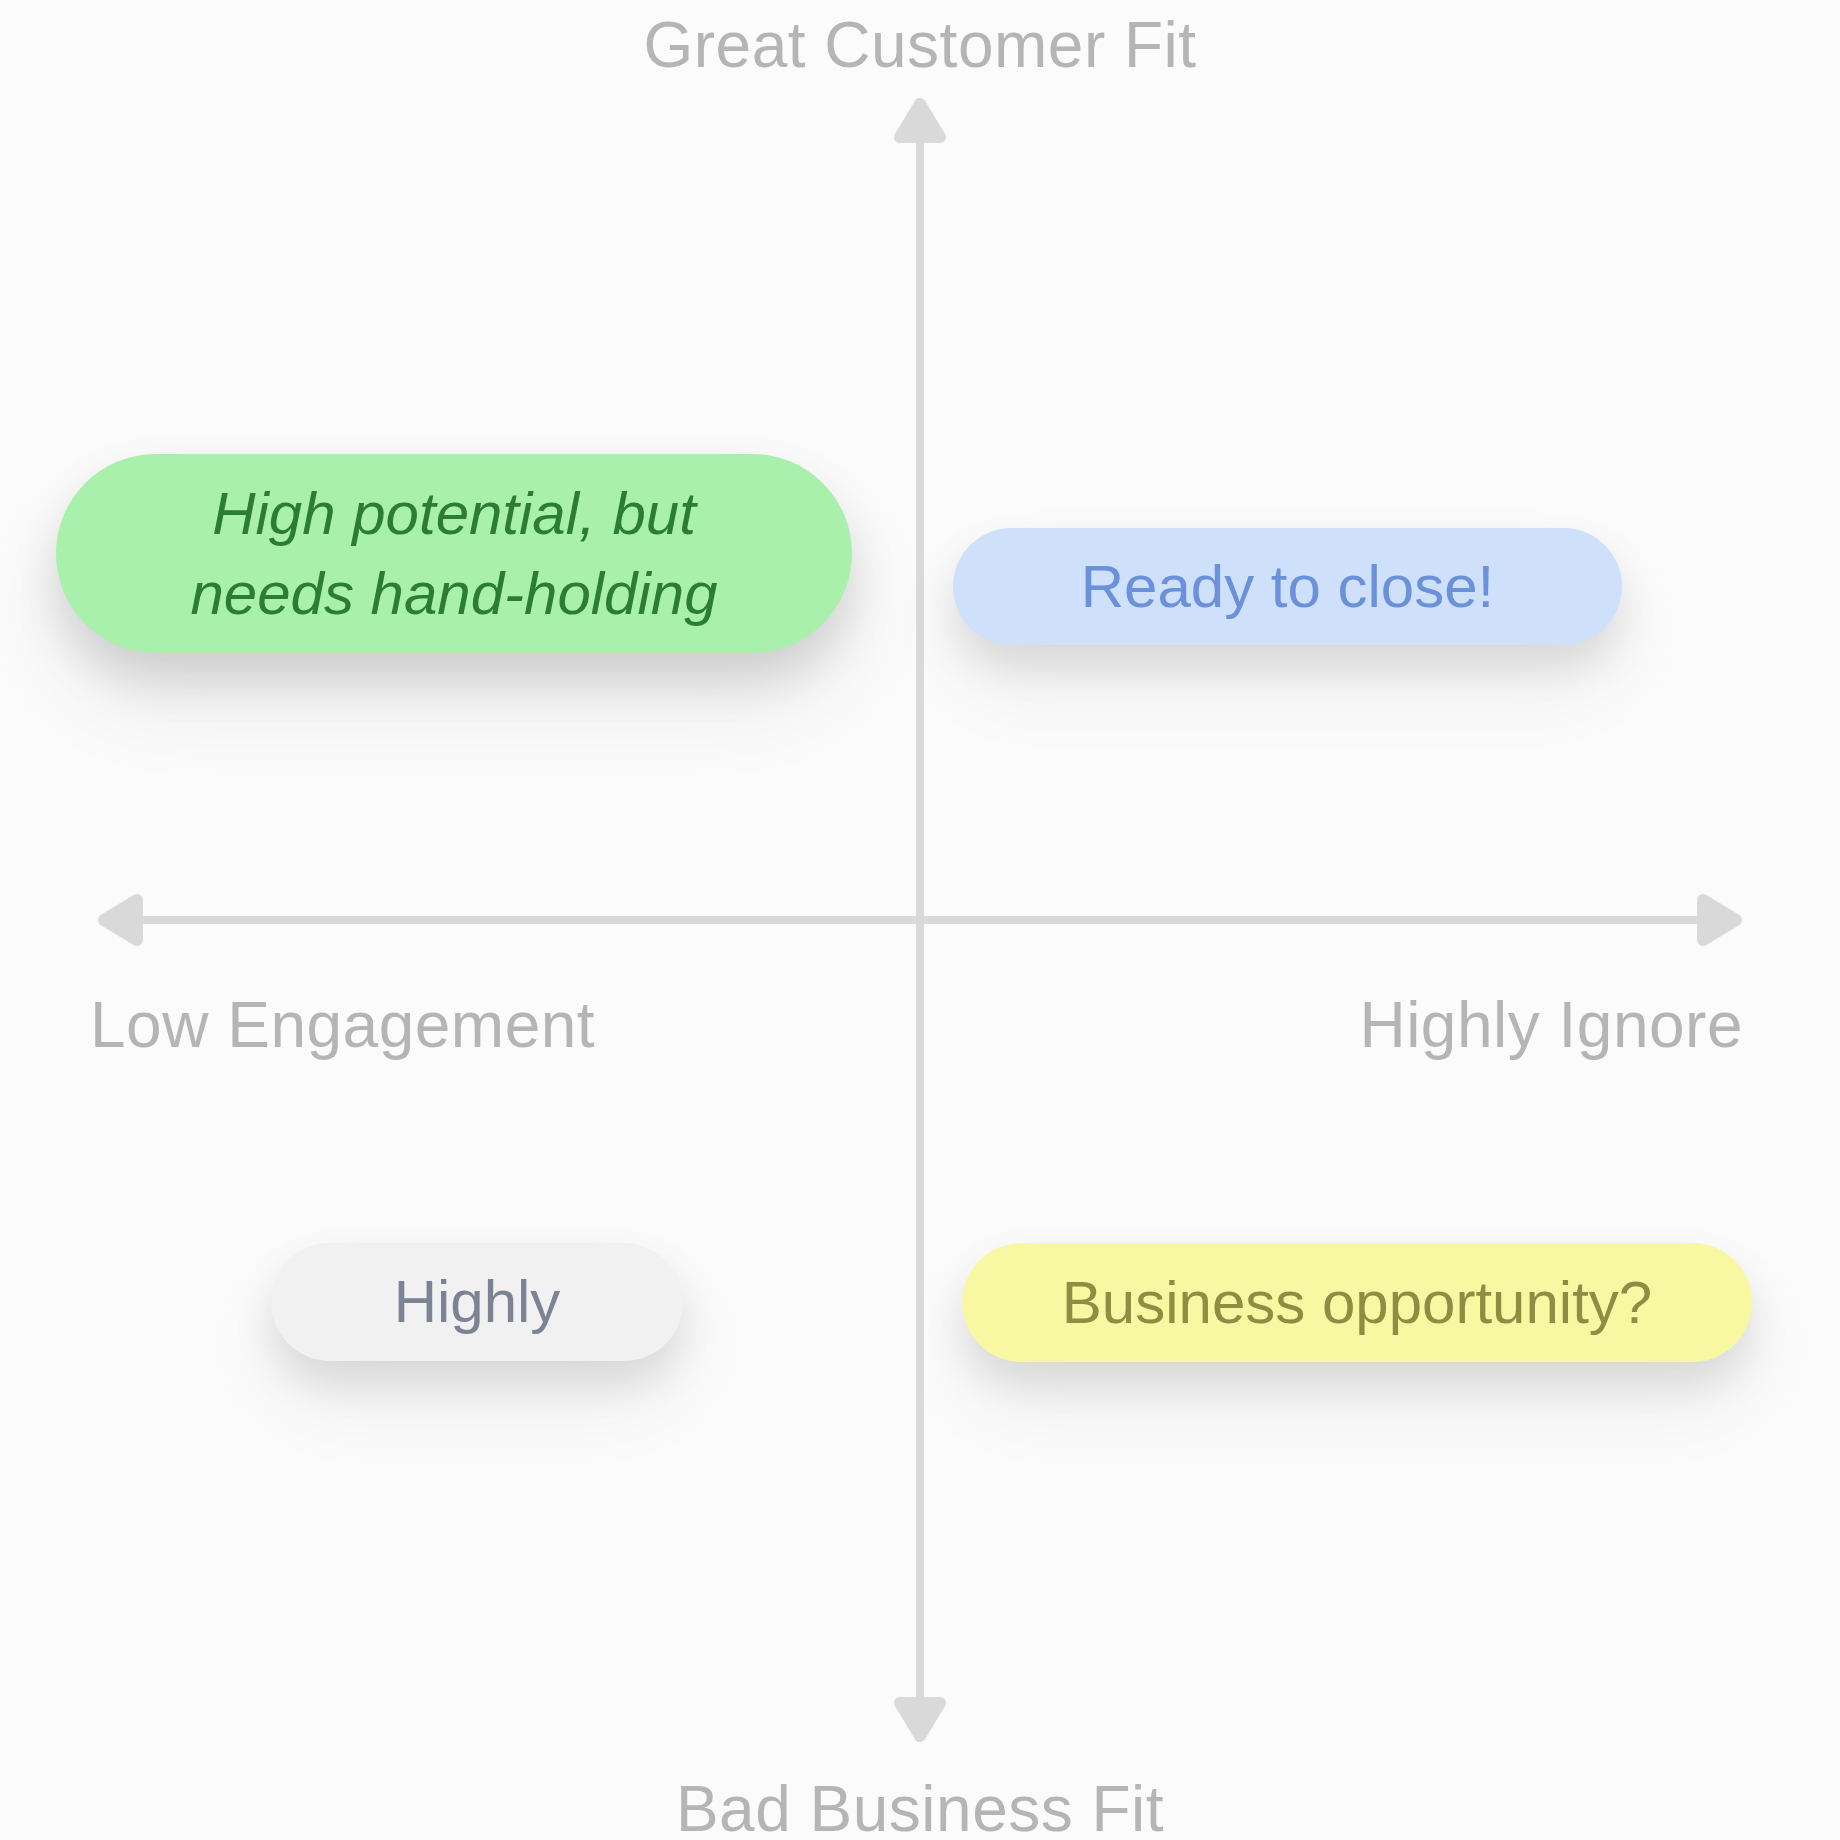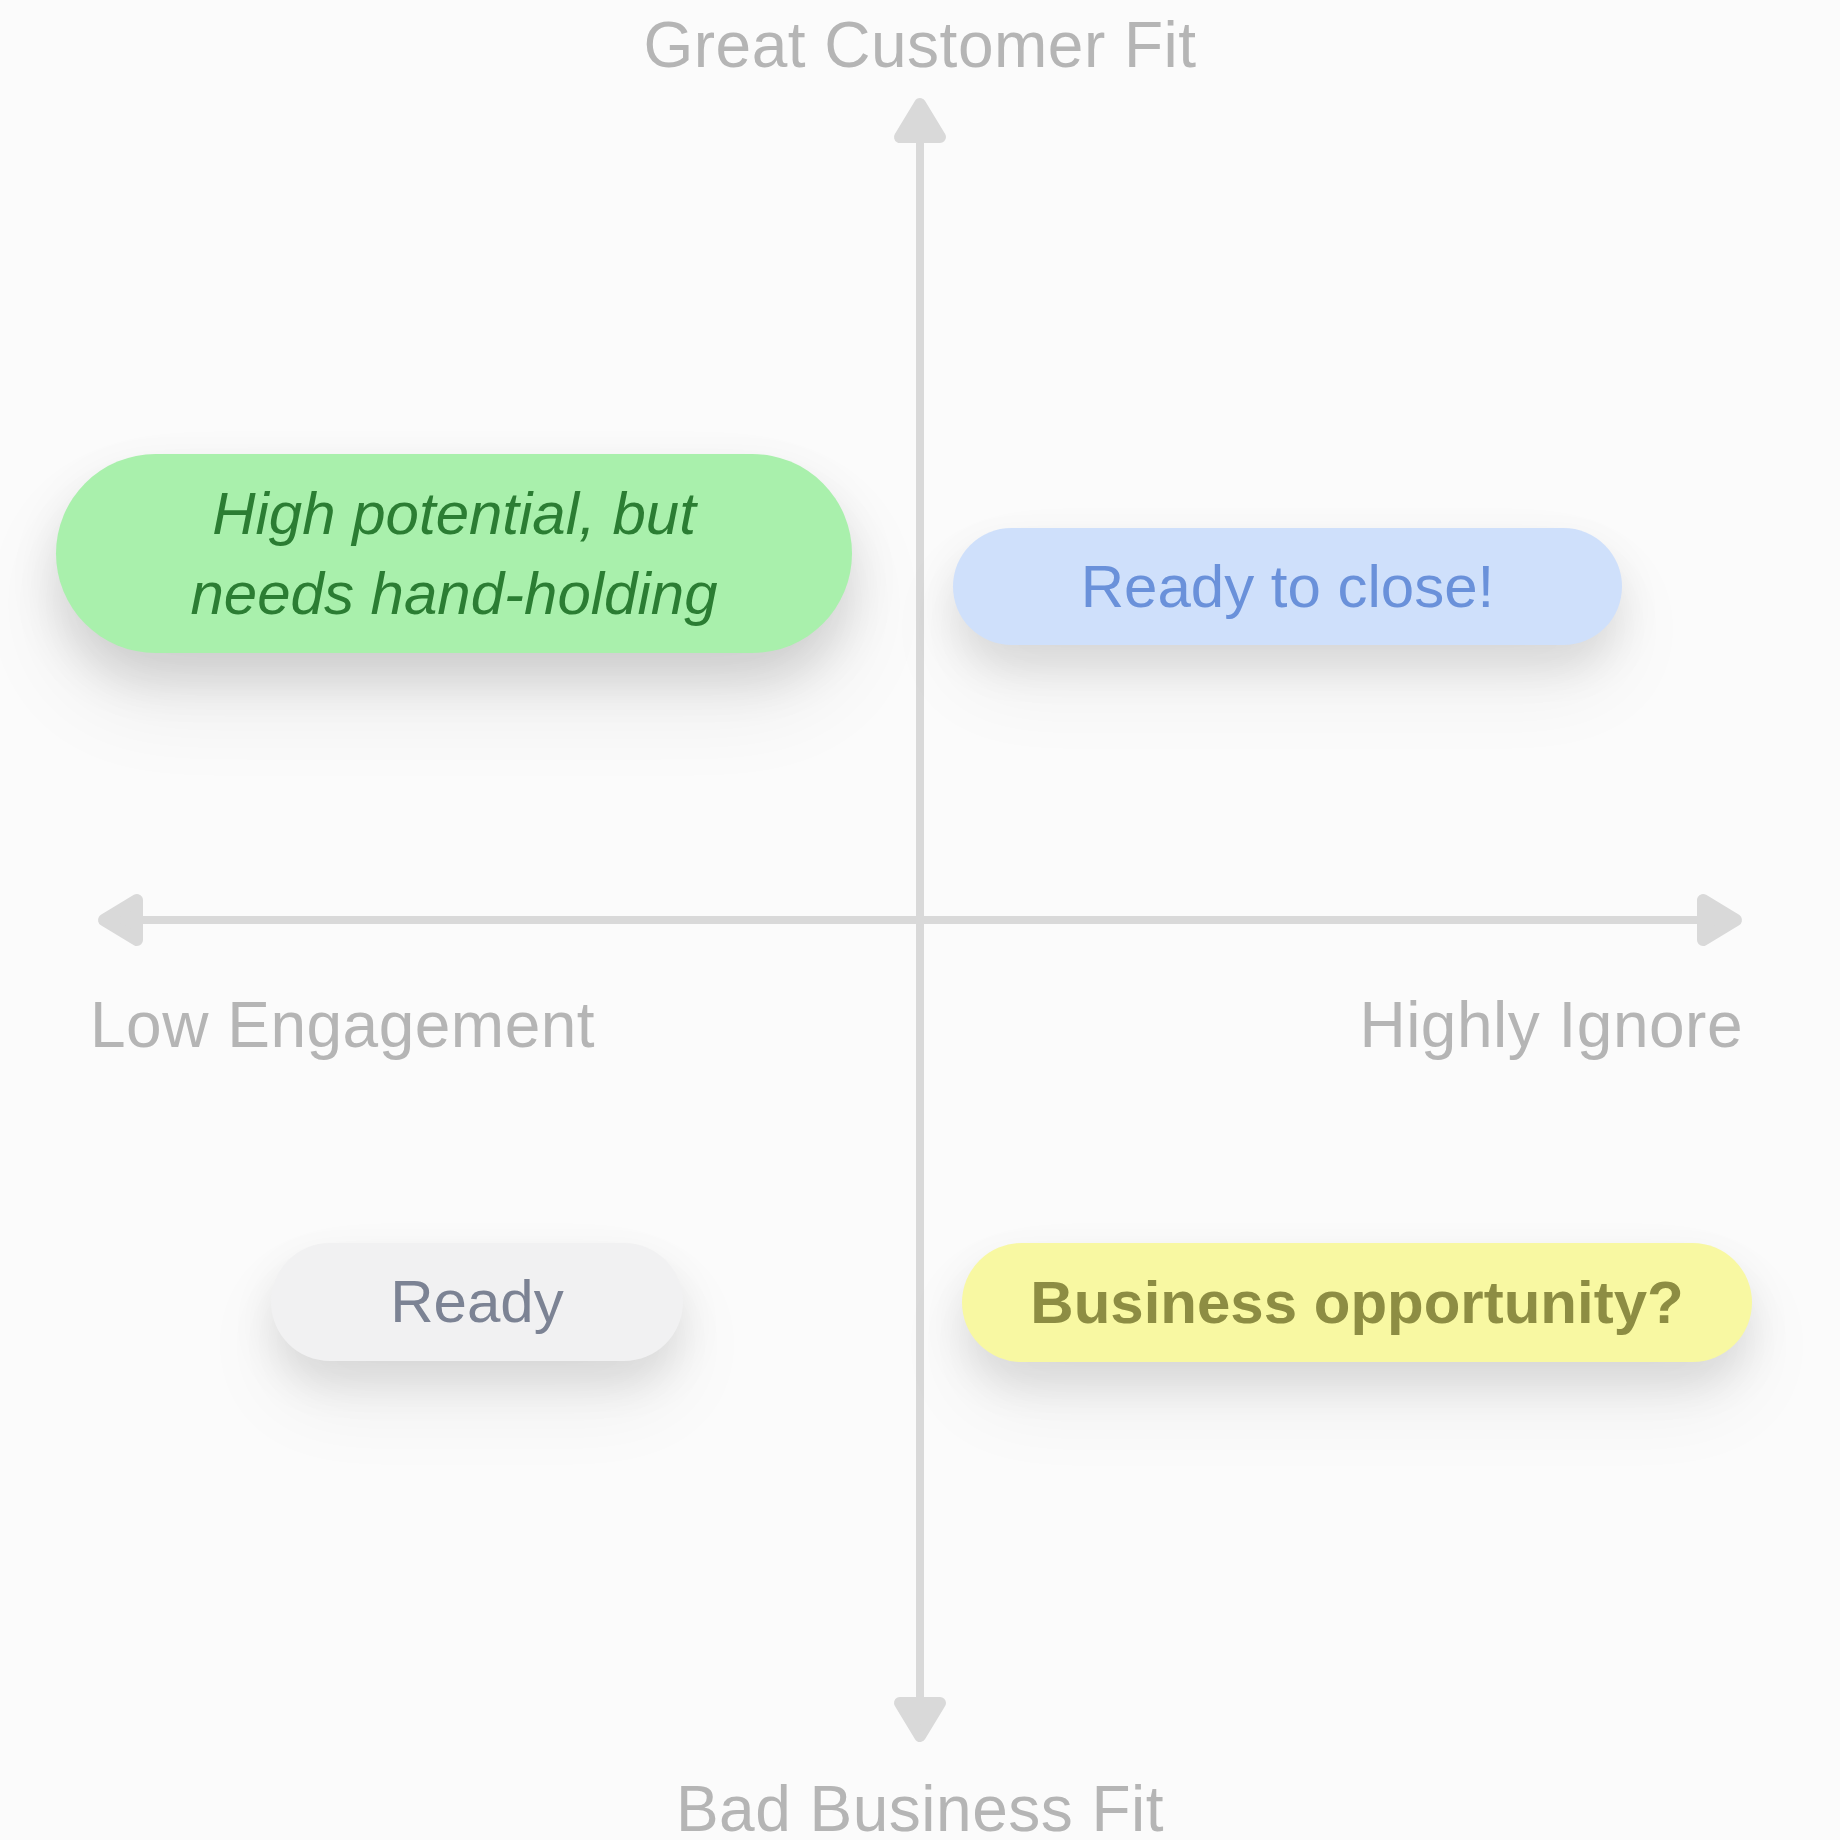--- a/index.html
+++ b/index.html
@@ -42,21 +42,21 @@
     box-shadow: 0 22px 42px rgba(0,0,0,0.10), 0 42px 85px rgba(0,0,0,0.06);
     line-height: 80px;
     white-space: nowrap;
   }
   .pill.wrap { white-space: normal; }
   .pill.wrap .pill-text { max-width: 620px; font-style: italic; }
   .pill-green  { left: 56px;  top: 454px;  width: 796px; height: 199px;
                  box-shadow: 0 26px 48px rgba(0,0,0,0.13), 0 50px 95px rgba(0,0,0,0.07); }
   .pill-blue   { left: 953px; top: 496px;  width: 669px; height: 117px; margin-top: 32px; }
   .pill-gray   { left: 271px; top: 1243px; width: 412px; height: 118px; }
-  .pill-yellow { left: 962px; top: 1243px; width: 790px; height: 119px; font-weight: bold; }
+  .pill-yellow { left: 962px; top: 1243px; width: 790px; height: 119px; }
   .label-top    { top: 8px; }
   .label-bottom { top: 1772px; }
   .label-left   { left: 90px;  top: 988px; text-align: center; }
   .label-right  { right: 97px; top: 988px; }
 </style>
 </head>
 <body>
 
 <div class="canvas">
 
@@ -79,20 +79,20 @@
 
   <div class="pill pill-green wrap" style="background: rgb(169, 240, 172); color: rgb(43, 125, 51);">
     <span class="pill-text">High potential, but needs hand-holding</span>
   </div>
 
   <div class="pill pill-blue" style="background: rgb(207, 224, 251); color: rgb(106, 145, 218);">
     <span class="pill-text">Ready to close!</span>
   </div>
 
   <div class="pill pill-gray" style="background: rgb(241, 241, 242); color: rgb(124, 131, 148);">
-    <span class="pill-text">Ready</span>
+    <span class="pill-text">Highly</span>
   </div>
 
   <div class="pill pill-yellow" style="background: rgb(248, 248, 162); color: rgb(141, 141, 67);">
     <span class="pill-text">Business opportunity?</span>
   </div>
 
 </div>
 
 </body></html>

